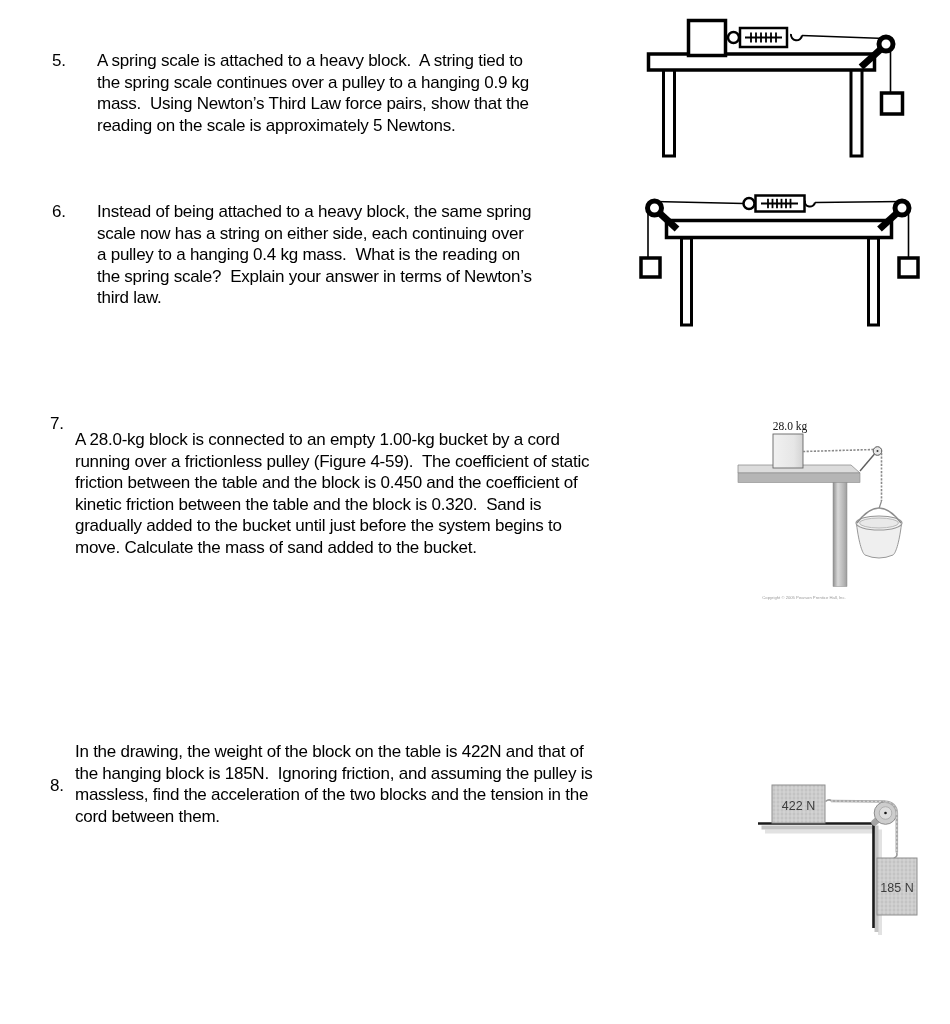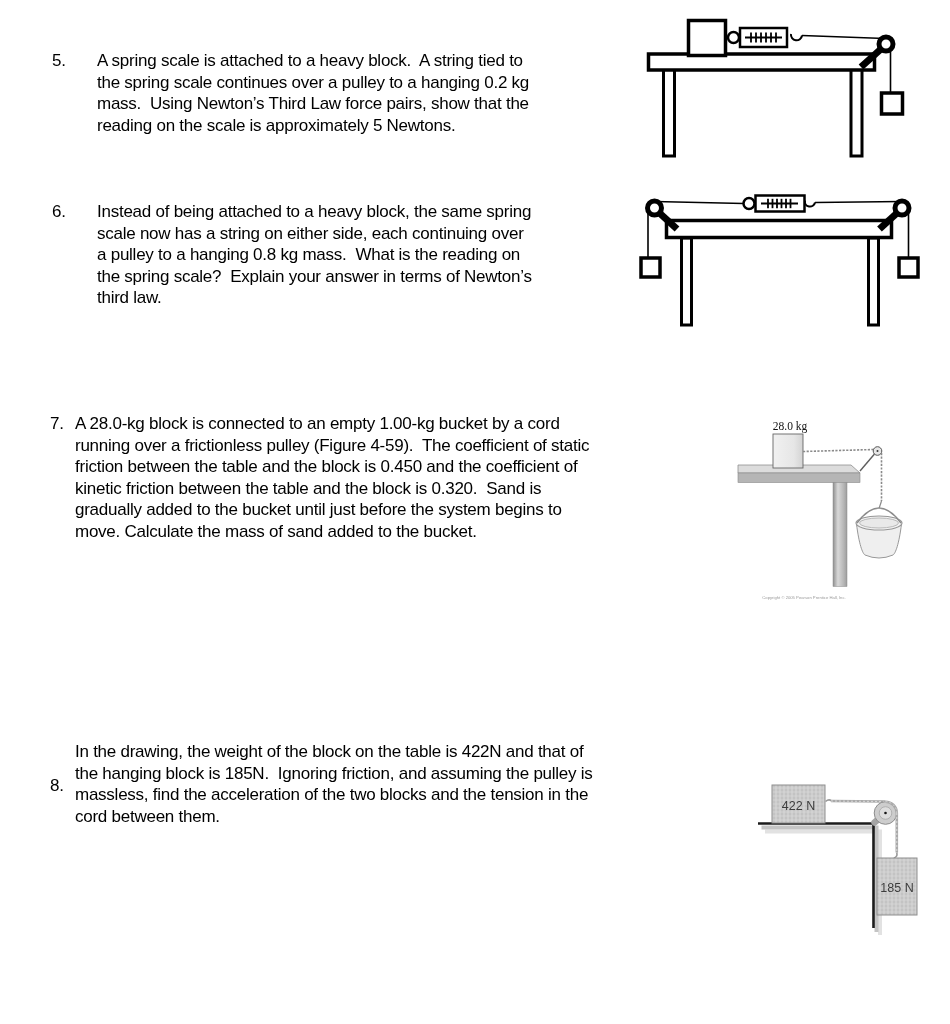--- a/index.html
+++ b/index.html
@@ -14,33 +14,33 @@
   }
   .fig{position:absolute;}
   svg text{font-family:"Liberation Sans",sans-serif;}
   svg .serif{font-family:"Liberation Serif",serif;}
 </style>
 </head>
 <body>
 
 <span class="pnum" style="left:52px;top:50px">5.</span>
 <div class="ptext" style="left:97px;top:50px">A spring scale is attached to a heavy block.  A string tied to
-the spring scale continues over a pulley to a hanging 0.2 kg
+the spring scale continues over a pulley to a hanging 0.9 kg
 mass.  Using Newton’s Third Law force pairs, show that the
 reading on the scale is approximately 5 Newtons.</div>
 
 <span class="pnum" style="left:52px;top:201px">6.</span>
 <div class="ptext" style="left:97px;top:201px">Instead of being attached to a heavy block, the same spring
 scale now has a string on either side, each continuing over
-a pulley to a hanging 0.8 kg mass.  What is the reading on
+a pulley to a hanging 0.4 kg mass.  What is the reading on
 the spring scale?  Explain your answer in terms of Newton’s
 third law.</div>
 
 <span class="pnum" style="left:50px;top:413px">7.</span>
-<div class="ptext" style="left:75px;top:413px">A 28.0-kg block is connected to an empty 1.00-kg bucket by a cord
+<div class="ptext" style="left:75px;top:429px">A 28.0-kg block is connected to an empty 1.00-kg bucket by a cord
 running over a frictionless pulley (Figure 4-59).  The coefficient of static
 friction between the table and the block is 0.450 and the coefficient of
 kinetic friction between the table and the block is 0.320.  Sand is
 gradually added to the bucket until just before the system begins to
 move. Calculate the mass of sand added to the bucket.</div>
 
 <span class="pnum" style="left:50px;top:775px">8.</span>
 <div class="ptext" style="left:75px;top:741px">In the drawing, the weight of the block on the table is 422N and that of
 the hanging block is 185N.  Ignoring friction, and assuming the pulley is
 massless, find the acceleration of the two blocks and the tension in the

